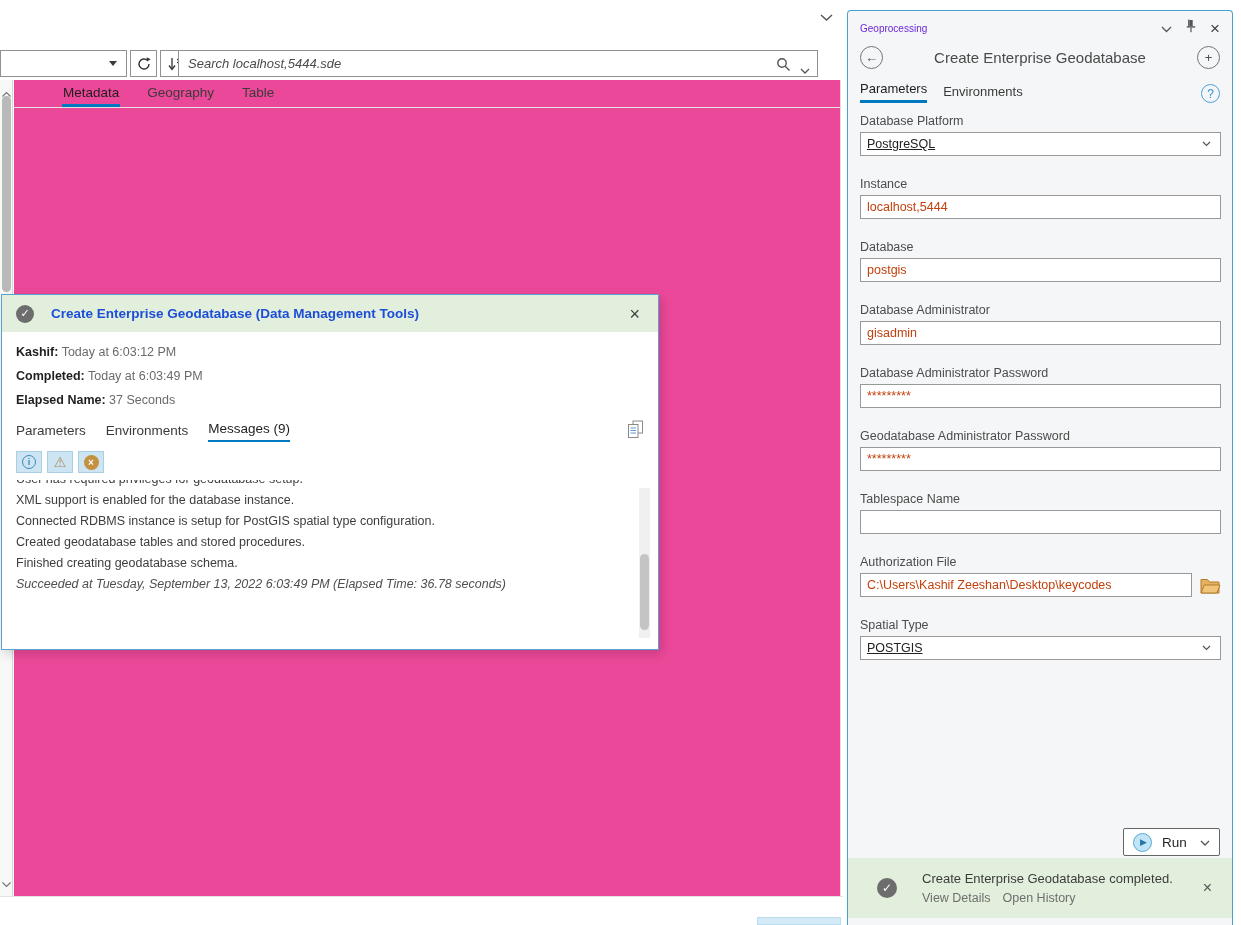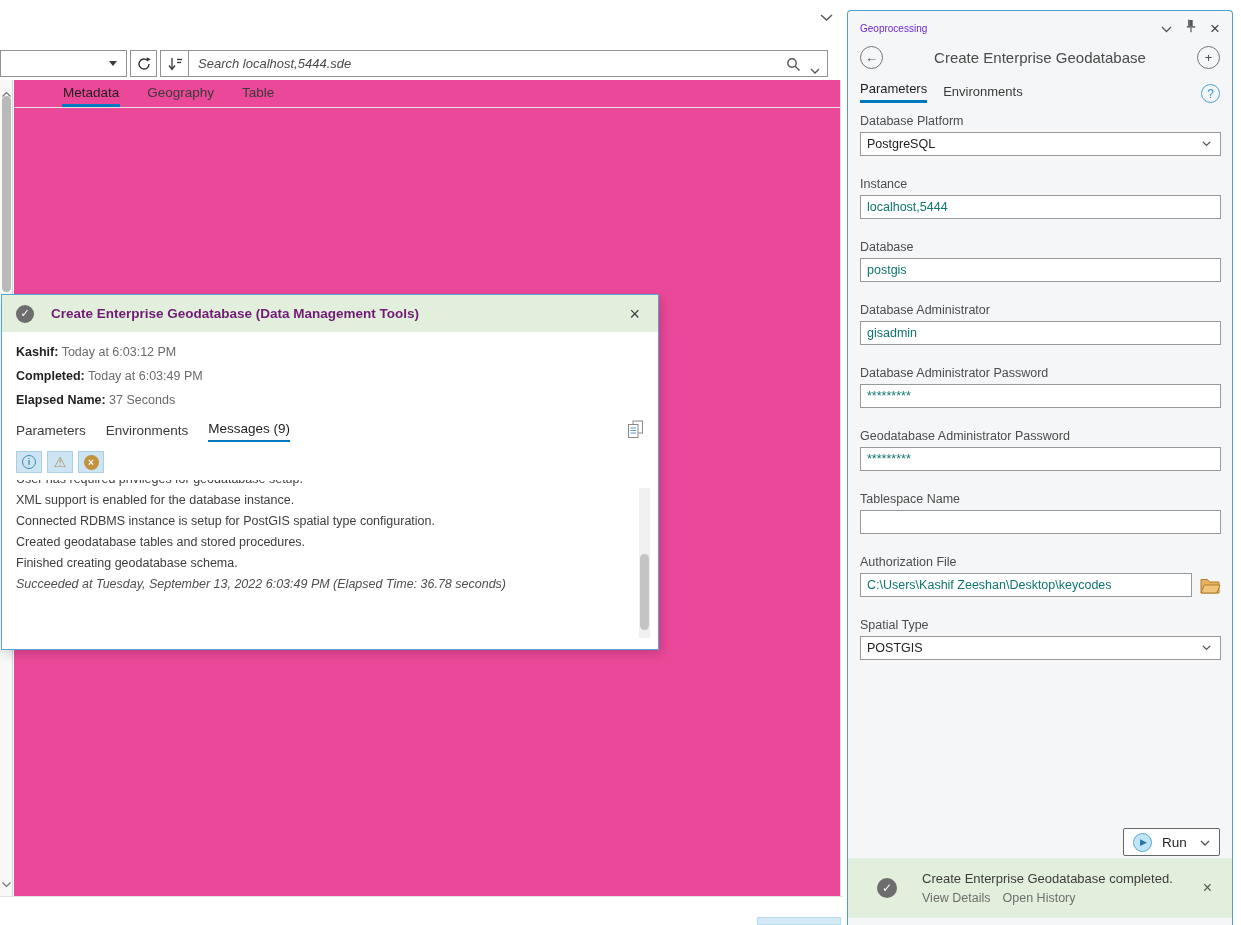--- a/index.html
+++ b/index.html
@@ -5,21 +5,21 @@
   * { margin:0; padding:0; box-sizing:border-box; font-family:"Liberation Sans","DejaVu Sans",sans-serif; }
   html,body { width:1241px; height:925px; background:#fff; overflow:hidden; }
   #root { position:relative; width:1241px; height:925px; background:#fff; }
 
   
   .combo { position:absolute; left:0; top:50px; width:127px; height:27px; border:1px solid #919191; background:#fff; display:flex; align-items:center; justify-content:flex-end; padding-right:9px; cursor:pointer; }
   .tri-down { width:0; height:0; border-left:4px solid transparent; border-right:4px solid transparent; border-top:5px solid #3a3a3a; }
   .sqbtn { position:absolute; top:50px; height:27px; border:1px solid #919191; background:#fff; cursor:pointer; display:flex; align-items:center; justify-content:center; }
   .refresh { left:130px; width:27px; }
   .sortbtn { left:160px; width:29px; }
-  .search { position:absolute; left:188px; top:50px; width:640px; height:27px; border:1px solid #919191; background:#fff; }
+  .search { position:absolute; left:178px; top:50px; width:640px; height:27px; border:1px solid #919191; background:#fff; }
   .search input { width:100%; height:100%; border:0; outline:none; padding:0 54px 0 9px; font-size:13px; color:#333; background:transparent; }
   .search input::placeholder { color:#4a4a4a; font-style:italic; }
   .search .mag { position:absolute; right:26px; top:6px; cursor:pointer; }
   .search .chev { position:absolute; right:7px; top:10px; cursor:pointer; }
   .top-chevron { position:absolute; left:820px; top:8px; cursor:pointer; }
 
   
   .vstrip { position:absolute; left:0; top:80px; width:13px; height:816px; background:#f8f8f8; border-right:1px solid #d8d8d8; }
   .vstrip .up { position:absolute; left:1px; top:4px; }
   .vstrip .down { position:absolute; left:1px; top:794px; }
@@ -31,21 +31,21 @@
   .ltab { padding:2px 1px 4px; cursor:pointer; }
   .ltab.active { color:#1e1e1e; border-bottom:3px solid #0079c1; }
   .lrule { height:1px; background:#e4e4e4; margin-top:0; }
   .bottomline { position:absolute; left:0; top:896px; width:843px; height:1px; background:#e3e3e3; }
   .sliver { position:absolute; left:757px; top:917px; width:84px; height:8px; background:#d4eaf7; border:1px solid #b9dcef; }
 
   
   .dialog { position:absolute; left:1px; top:294px; width:658px; height:356px; background:#fff; border:1px solid #56a2d2; box-shadow:3px 4px 10px rgba(0,0,0,.16); z-index:5; }
   .dlg-head { height:37px; background:#e2efdc; display:flex; align-items:center; padding:0 12px 0 14px; }
   .chk { width:18px; height:18px; border-radius:50%; background:#6d6d6d; color:#fff; font-size:11px; display:flex; align-items:center; justify-content:center; flex:0 0 auto; }
-  .dlg-title { margin-left:17px; font-size:13.5px; font-weight:600; color:#701a75; }
+  .dlg-title { margin-left:17px; font-size:13.5px; font-weight:600; color:#1d4ed8; }
   .xbtn { margin-left:auto; color:#3f3f3f; font-size:18px; line-height:1; cursor:pointer; padding:2px 6px; }
   .meta { padding:13px 14px 0; font-size:12.5px; color:#6a6a6a; }
   .meta > div { margin-bottom:10px; }
   .meta b { color:#1f1f1f; font-weight:700; }
   .dlg-tabs { display:flex; align-items:flex-end; gap:20px; padding:3px 14px 0; font-size:13.5px; color:#3a3a3a; }
   .dlg-tab { cursor:pointer; padding-bottom:4px; }
   .dlg-tab.active { border-bottom:2px solid #0079c1; color:#1e1e1e; }
   .copybtn { margin-left:auto; cursor:pointer; }
   .filters { display:flex; gap:5px; padding:9px 14px 5px; }
   .fbtn { width:26px; height:22px; background:#cde4f2; border:1px solid #a8cfe4; display:flex; align-items:center; justify-content:center; cursor:pointer; }
@@ -68,22 +68,22 @@
   .p-nav { display:flex; align-items:center; padding:7px 12px 2px; }
   .circle-btn { width:23px; height:23px; border:1.5px solid #747474; border-radius:50%; display:flex; align-items:center; justify-content:center; color:#4f4f4f; font-size:13px; background:transparent; cursor:pointer; flex:0 0 auto; }
   .tool-title { flex:1; text-align:center; font-size:15px; color:#4a4a4a; }
   .p-tabs { display:flex; align-items:flex-end; gap:16px; padding:10px 12px 0; font-size:13px; color:#3a3a3a; }
   .p-tab { cursor:pointer; padding-bottom:4px; }
   .p-tab.active { border-bottom:3px solid #0079c1; color:#1e1e1e; }
   .help { margin-left:auto; width:19px; height:19px; border:1.3px solid #4ba2d9; border-radius:50%; color:#2f93cd; font-size:12px; display:flex; align-items:center; justify-content:center; cursor:pointer; }
   .form { padding:11px 11px 0 12px; }
   .fld { margin-bottom:21px; }
   .fld label { display:block; font-size:12.5px; color:#4c4c4c; margin-bottom:4px; }
-  .tin { width:100%; height:24px; border:1px solid #999; background:#fff; font-size:12.5px; color:#0f766e; padding:8px 6px; outline:none; }
-  .sel { width:100%; height:24px; border:1px solid #999; background:#fff; font-size:12.5px; color:#222; display:flex; align-items:center; justify-content:space-between; padding:0 9px 0 6px; cursor:pointer; }
+  .tin { width:100%; height:24px; border:1px solid #999; background:#fff; font-size:12.5px; color:#c2410c; padding:8px 6px; outline:none; }
+  .sel { width:100%; height:24px; border:1px solid #999; background:#fff; font-size:12.5px; color:#222; display:flex; align-items:center; justify-content:space-between; padding:0 9px 0 6px; cursor:pointer;text-decoration:underline; }
   .authrow { display:flex; align-items:center; gap:8px; }
   .folderbtn { flex:0 0 auto; cursor:pointer; display:flex; align-items:center; }
   .runbtn { position:absolute; right:12px; bottom:69px; width:97px; height:28px; border:1px solid #666; border-radius:2px; background:#fff; display:flex; align-items:center; padding:0 9px; cursor:pointer; }
   .play { width:19px; height:19px; border-radius:50%; background:#c1e4f6; border:1px solid #58a7d6; color:#2277a8; font-size:9px; display:flex; align-items:center; justify-content:center; padding-left:2px; flex:0 0 auto; }
   .runlbl { font-size:13.5px; color:#1f1f1f; margin-left:10px; }
   .runbtn .chev { margin-left:auto; }
   .notif { position:absolute; left:0; right:0; bottom:7px; height:60px; background:#e2efdc; display:flex; align-items:center; padding:0 14px 0 29px; }
   .notif .chk { width:20px; height:20px; font-size:12px; }
   .ntext { margin-left:25px; }
   .nmsg { font-size:13px; color:#3c3c3c; }

